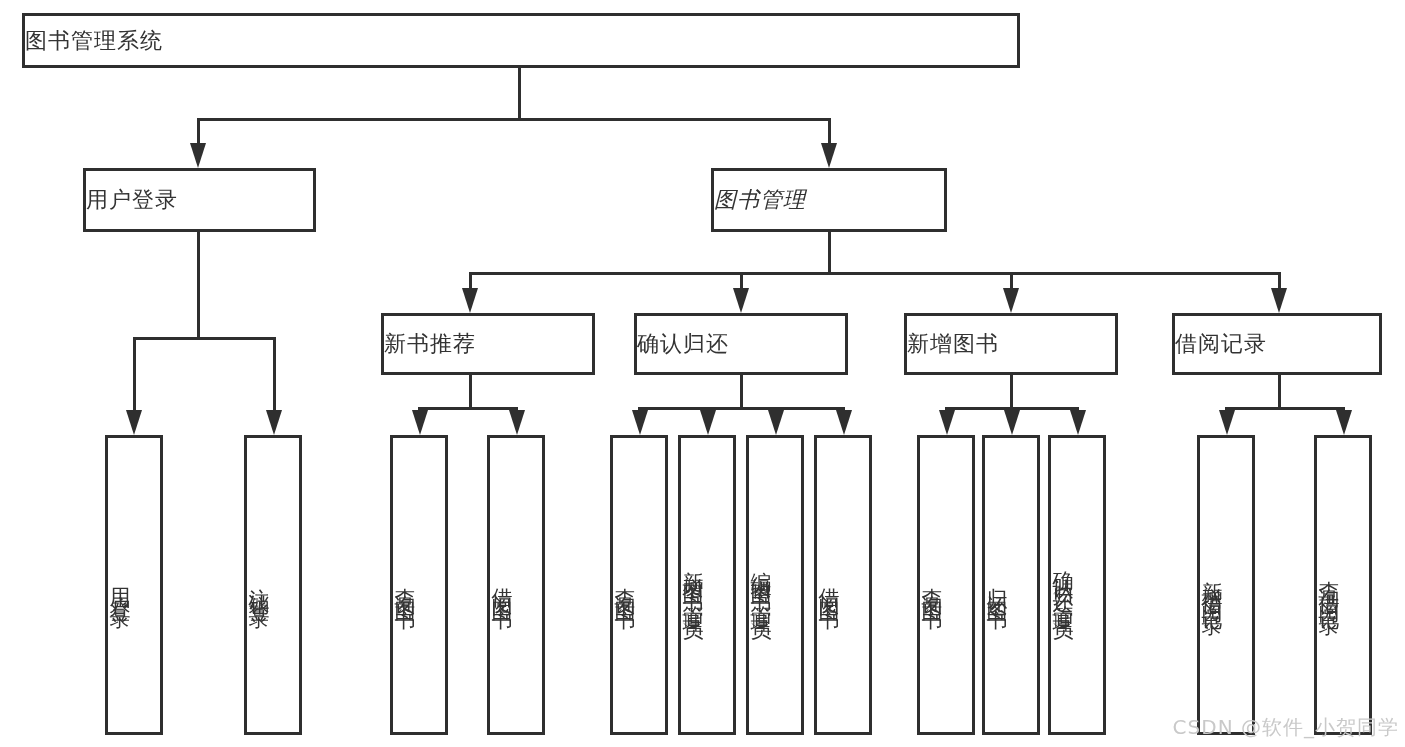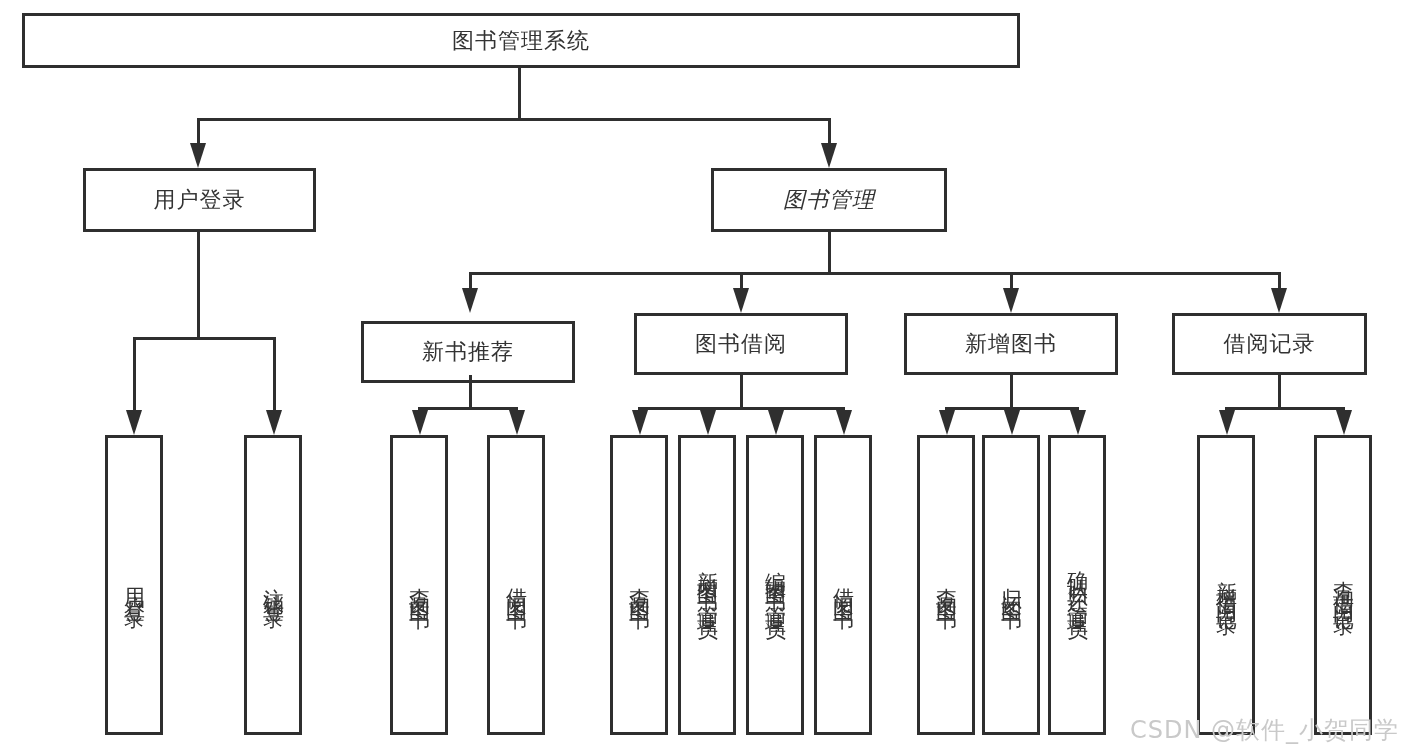--- a/index.html
+++ b/index.html
@@ -4,40 +4,40 @@
 <style>
   html,body{margin:0;padding:0;}
   body{
     width:1405px;height:747px;position:relative;background:#ffffff;
     font-family:"DejaVu Sans","Liberation Sans",sans-serif;
     color:#333333;overflow:hidden;
   }
   .box{
     position:absolute;box-sizing:border-box;
     border:3px solid #2f2f2f;background:#ffffff;
-    display:flex;align-items:center;justify-content:center;
+    display:flex;align-items:center;justify-content:flex-start;
     font-size:22px;color:#333333;letter-spacing:1px;
   }
   .vbox{font-size:21px;}
   .vbox .vtext{
     writing-mode:vertical-rl;text-orientation:upright;
     letter-spacing:7px;line-height:1.1;white-space:nowrap;
   }
   .hline,.vline{position:absolute;background:#2f2f2f;}
   .hline{height:3px;}
   .vline{width:3px;}
   .arrow{
     position:absolute;width:0;height:0;
     border-left:8px solid transparent;
     border-right:8px solid transparent;
     border-top:25px solid #2f2f2f;
   }
   .watermark{
     position:absolute;top:714px;right:6px;
-    font-size:24px;color:#c9c9c9;letter-spacing:1px;
+    font-size:20px;color:#c9c9c9;letter-spacing:1px;
     z-index:10;white-space:nowrap;
   }
 </style>
 </head>
 <body>
 
 <div class="box" style="left:22px;top:13px;width:998px;height:55px;">
   <span>图书管理系统</span>
 </div>
 
@@ -66,30 +66,30 @@
 <div class="hline" style="left:469px;top:272px;width:811px;"></div>
 <div class="vline" style="left:469px;top:272px;height:16px;"></div>
 <div class="arrow" style="left:462px;top:288px;"></div>
 <div class="vline" style="left:740px;top:272px;height:16px;"></div>
 <div class="arrow" style="left:733px;top:288px;"></div>
 <div class="vline" style="left:1010px;top:272px;height:16px;"></div>
 <div class="arrow" style="left:1003px;top:288px;"></div>
 <div class="vline" style="left:1278px;top:272px;height:16px;"></div>
 <div class="arrow" style="left:1271px;top:288px;"></div>
 
-<div class="box" style="left:361px;top:313px;width:214px;height:62px;margin-top:8px;">
+<div class="box" style="left:381px;top:313px;width:214px;height:62px;">
   <span>新书推荐</span>
 </div>
 <div class="box" style="left:634px;top:313px;width:214px;height:62px;">
-  <span>图书借阅</span>
+  <span>确认归还</span>
 </div>
 <div class="box" style="left:904px;top:313px;width:214px;height:62px;">
   <span>新增图书</span>
 </div>
-<div class="box" style="left:1172px;top:313px;width:195px;height:62px;">
+<div class="box" style="left:1172px;top:313px;width:210px;height:62px;">
   <span>借阅记录</span>
 </div>
 
 <div class="vline" style="left:469px;top:375px;height:32px;"></div>
 <div class="hline" style="left:418px;top:407px;width:100px;"></div>
 <div class="arrow" style="left:412px;top:410px;"></div>
 <div class="arrow" style="left:509px;top:410px;"></div>
 
 <div class="vline" style="left:740px;top:375px;height:32px;"></div>
 <div class="hline" style="left:638px;top:407px;width:207px;"></div>

